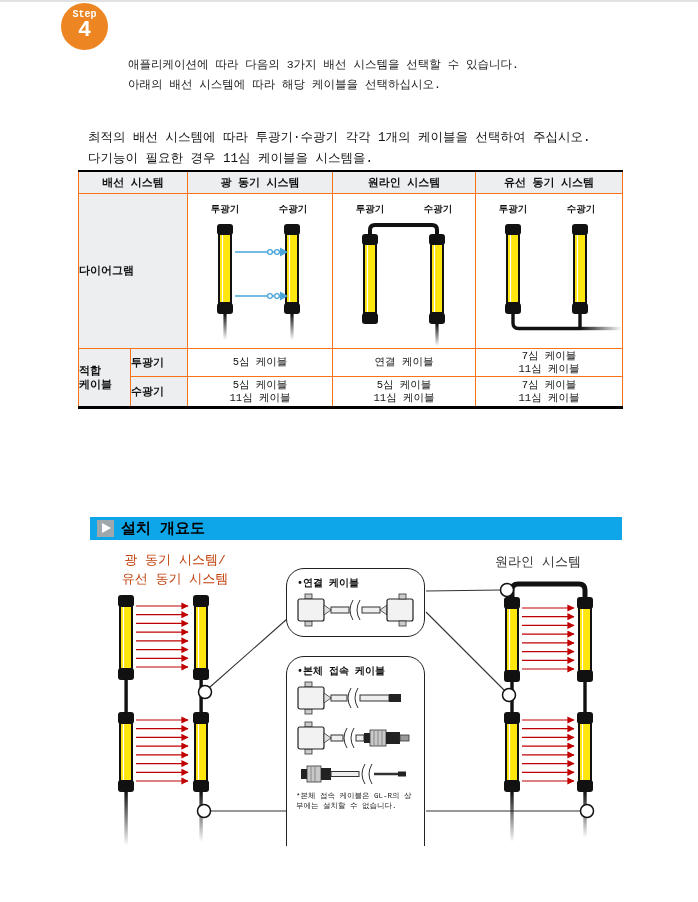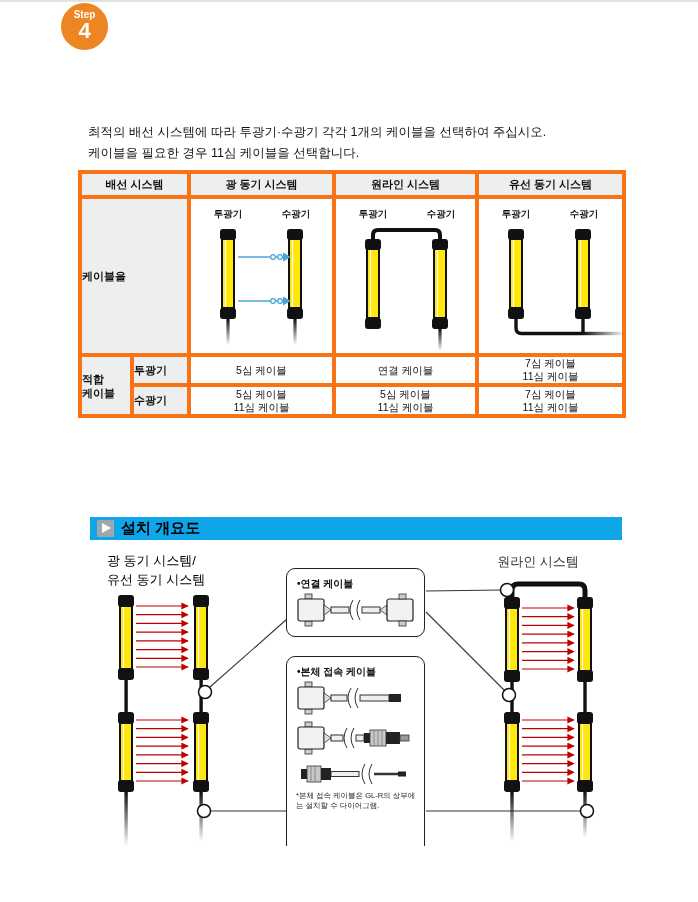--- a/index.html
+++ b/index.html
@@ -1,97 +1,101 @@
 <!DOCTYPE html>
 <html><head>
 <meta charset="utf-8">
 <style>
   html,body{margin:0;padding:0;background:#fff;}
   .page{position:relative;width:698px;height:846px;background:#fff;overflow:hidden;
-        font-family:Liberation Sans, sans-serif;color:#111;}
+        font-family:Liberation Mono, monospace;color:#111;}
   .top-rule{position:absolute;left:0;top:0;width:698px;height:2px;background:#e2e2e2;}
 
   
   .step-badge{position:absolute;left:61px;top:3px;width:47px;height:47px;border-radius:50%;
               background:#ED8522;color:#fff;text-align:center;z-index:3;}
   .step-word{display:block;font-size:10px;font-weight:bold;margin-top:6px;line-height:11px;}
   .step-num{display:block;font-size:22px;font-weight:bold;line-height:22px;}
   .title-box{position:absolute;left:108px;top:12px;width:509px;height:32px;
              border:1px solid #EDA14E;background:#fff;}
   .title-text{position:absolute;left:18px;top:5px;font-size:16px;color:#E8831E;}
   .intro{position:absolute;left:128px;top:55px;font-size:11.5px;line-height:20px;color:#1a1a1a;}
-  .para{position:absolute;left:88px;top:122px;font-size:12.5px;line-height:21px;color:#111;}
+  .para{position:absolute;left:88px;top:128px;font-size:12.5px;line-height:21px;color:#111;}
 
   
   table.sys{position:absolute;left:78px;top:170px;border-collapse:collapse;table-layout:fixed;
             border-top:2px solid #000;border-bottom:3px solid #000;}
-  table.sys th,table.sys td{border:4px solid #f97316;padding:0;}
+  table.sys th,table.sys td{border:1px solid #f97316;padding:0;}
   table.sys th{background:#ECEEEF;font-size:11px;font-weight:bold;height:21px;text-align:center;}
   th.first{text-align:left;padding-left:8px;}
   td.side{background:#ECEEEF;font-weight:bold;font-size:11px;text-align:left;
           padding-left:8px;vertical-align:middle;white-space:pre-line;line-height:14px;}
   td.sub{background:#ECEEEF;font-weight:bold;font-size:11px;text-align:left;padding-left:10px;}
   td.val{font-size:10.5px;text-align:center;white-space:pre-line;line-height:13px;background:#fff;}
   tr.r1{height:28px;} tr.r2{height:31px;}
   .dcell{position:relative;width:100%;height:154px;background:#fff;}
   .dlab{position:absolute;top:9px;font-size:9.5px;font-weight:bold;width:62px;text-align:center;}
   .dlab.l{left:6px;} .dlab.r{left:74px;}
   .dsvg{position:absolute;left:0;top:26px;}
 
   
   .sec-bar{position:absolute;left:90px;top:517px;width:532px;height:23px;background:#0ea5e9;}
   .arrow-sq{position:absolute;left:7px;top:3px;width:17px;height:17px;background:#9EA7AC;}
   .tri{position:absolute;left:5px;top:3px;width:0;height:0;border-left:9px solid #fff;
        border-top:5.5px solid transparent;border-bottom:5.5px solid transparent;}
   .sec-title{position:absolute;left:31px;top:2px;font-size:15px;font-weight:bold;color:#000;}
-  .lbl-left{position:absolute;left:107px;top:551px;width:150px;
-            font-size:13px;color:#000000;line-height:19px;}
+  .lbl-left{position:absolute;left:100px;top:551px;width:150px;text-align:center;
+            font-size:13px;color:#c2410c;line-height:19px;}
   .lbl-right{position:absolute;left:473px;top:553px;width:130px;text-align:center;
              font-size:13px;color:#333;}
   svg.overlay{position:absolute;left:0;top:540px;z-index:1;}
 
-  .cbox{position:absolute;background:#fff;border:1.5px solid #222;border-radius:9px;z-index:2;box-sizing:border-box;}
+  .cbox{position:absolute;background:#fff;border:1.5px solid #222;border-radius:18px;z-index:2;box-sizing:border-box;}
   #box1{left:286px;top:568px;width:139px;height:69px;}
   #box2{left:286px;top:656px;width:139px;height:219px;}
   .box-label{font-size:10px;font-weight:bold;margin:8px 0 0 10px;white-space:pre-line;line-height:13px;color:#111;}
   .cable-svg{display:block;margin:2px 0 0 6px;}
   .footnote{font-size:7.5px;line-height:10px;color:#222;margin:3px 8px 0 9px;}
 </style>
 </head>
 <body>
 
 <div class="page">
   <div class="top-rule"></div>
 
   <div class="step-badge">
     <span class="step-word">Step</span>
     <span class="step-num">4</span>
   </div>
+  <div class="intro">
+    <div>애플리케이션에 따라 다음의 3가지 배선 시스템을 선택할 수 있습니다.</div>
+    <div>아래의 배선 시스템에 따라 해당 케이블을 선택하십시오.</div>
+  </div>
   <div class="para">
     <div>최적의 배선 시스템에 따라 투광기·수광기 각각 1개의 케이블을 선택하여 주십시오.</div>
-    <div>케이블을 필요한 경우 11심 케이블을 선택합니다.</div>
+    <div>다기능이 필요한 경우 11심 케이블을 시스템을.</div>
   </div>
 
   <table class="sys">
     <colgroup>
         <col style="width:52px">
         <col style="width:57px">
         <col style="width:145px">
         <col style="width:143px">
         <col style="width:147px">
       </colgroup>
     <tbody>
         <tr>
       <th colspan="2" class="first">배선 시스템</th>
       <th>광 동기 시스템</th>
       <th>원라인 시스템</th>
       <th>유선 동기 시스템</th>
     </tr>
     <tr>
-      <td colspan="2" class="side">케이블을</td>
+      <td colspan="2" class="side">다이어그램</td>
       <td>
         <div class="dcell">
           <span class="dlab l">투광기</span>
           <span class="dlab r">수광기</span>
           <svg class="dsvg" width="145" height="126">
             <defs>
                   <linearGradient id="fv1" x1="0" y1="0" x2="0" y2="1">
                     <stop offset="0" stop-color="#111"></stop>
                     <stop offset="1" stop-color="#111" stop-opacity="0"></stop>
                   </linearGradient>
@@ -330,15 +334,15 @@
       <rect x="14" y="6" width="14" height="16" fill="#c8c8c8" stroke="#333" stroke-width="0.8"></rect>
       <line x1="18" y1="6" x2="18" y2="22" stroke="#888" stroke-width="1"></line>
       <line x1="22" y1="6" x2="22" y2="22" stroke="#888" stroke-width="1"></line>
       <rect x="28" y="8" width="10" height="12" fill="#222"></rect>
       <rect x="38" y="11.5" width="28" height="5" fill="#eee" stroke="#333" stroke-width="1"></rect>
       <path d="M72,4 Q66,14 72,24" fill="none" stroke="#333" stroke-width="1"></path>
       <path d="M79,4 Q73,14 79,24" fill="none" stroke="#333" stroke-width="1"></path>
       <line x1="81" y1="14" x2="105" y2="14" stroke="#333" stroke-width="2.5"></line>
       <rect x="105" y="11.5" width="8" height="5" fill="#222"></rect>
     </svg>
-    <div class="footnote">*본체 접속 케이블은 GL-R의 상부에는 설치할 수 다이어그램.</div>
+    <div class="footnote">*본체 접속 케이블은 GL-R의 상부에는 설치할 수 없습니다.</div>
   </div>
 </div>
 
 </body></html>

